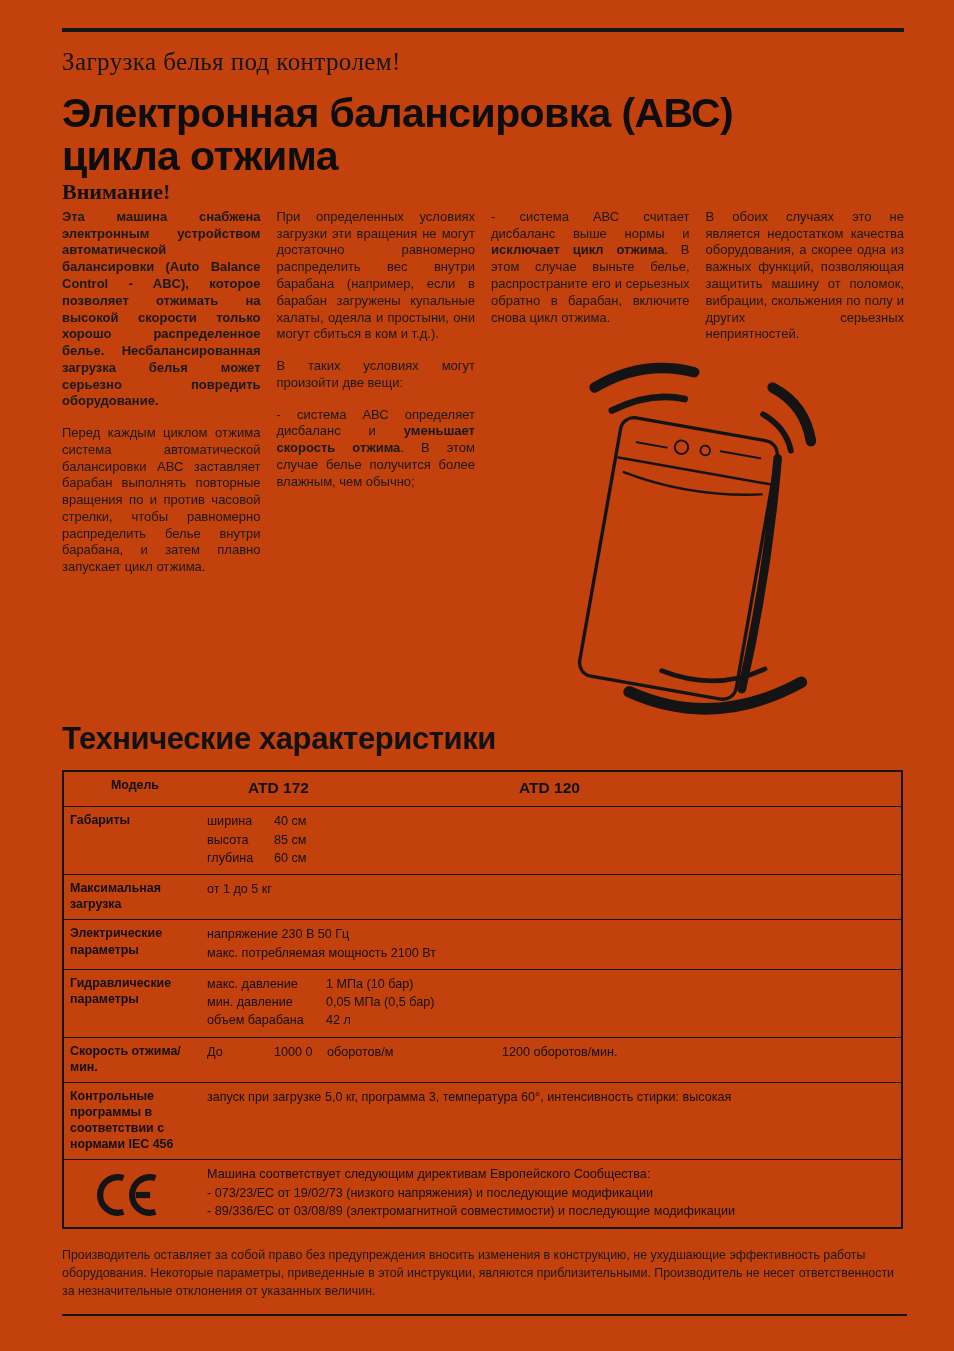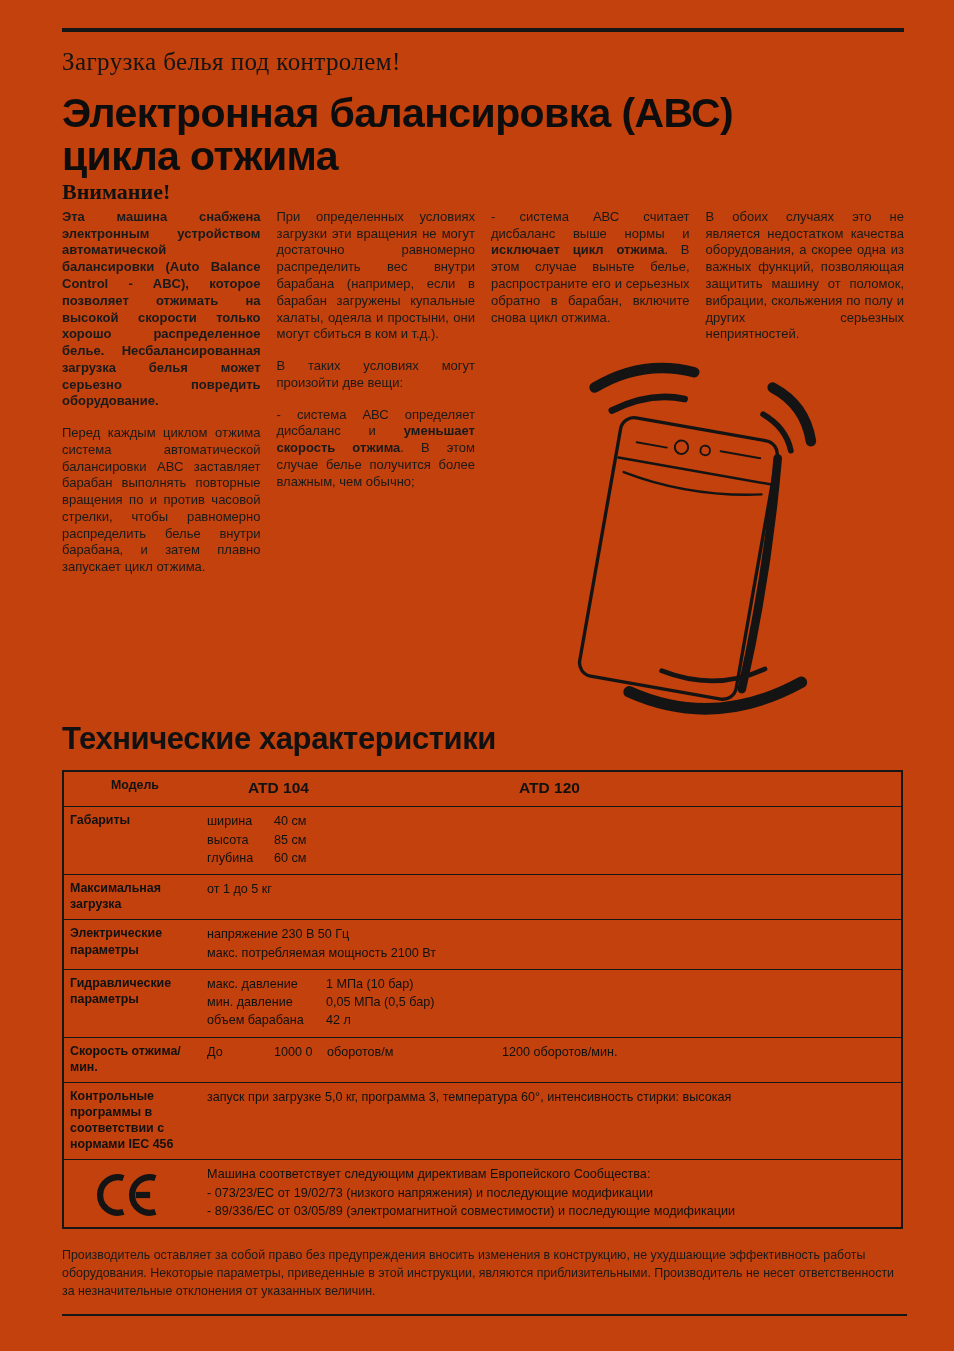--- a/index.html
+++ b/index.html
@@ -118,21 +118,21 @@
     </svg>
   </div>
 
   <h2 class="specs-heading">Технические характеристики</h2>
 
   <div class="spec-table">
 
     <div class="trow first model-row">
       <div class="tlabel">Модель</div>
       <div class="tcontent model-line">
-        <span class="mv1">ATD 104</span><span class="mv2">ATD 120</span>
+        <span class="mv1">ATD 172</span><span class="mv2">ATD 120</span>
       </div>
     </div>
 
     <div class="trow dim-row">
       <div class="tlabel">Габариты</div>
       <div class="tcontent">
         <div><span class="spec-name dim">ширина</span><span>40 см</span></div>
         <div><span class="spec-name dim">высота</span><span>85 см</span></div>
         <div><span class="spec-name dim">глубина</span><span>60 см</span></div>
       </div>
@@ -182,21 +182,21 @@
           <g fill="none" stroke="#141414" stroke-width="7">
             <path d="M33 8 A 20 20 0 1 0 33 46"></path>
             <path d="M69 8 A 20 20 0 1 0 69 46"></path>
             <path d="M47 27 L63 27"></path>
           </g>
         </svg>
       </div>
       <div class="tcontent">
         <div>Машина соответствует следующим директивам Европейского Сообщества:</div>
         <div>- 073/23/EC от 19/02/73 (низкого напряжения) и последующие модификации</div>
-        <div>- 89/336/EC от 03/05/89 (электромагнитной совместимости) и последующие модификации</div>
+        <div>- 89/336/EC от 03/08/89 (электромагнитной совместимости) и последующие модификации</div>
       </div>
     </div>
 
   </div>
 
   <p class="disclaimer">Производитель оставляет за собой право без предупреждения вносить изменения в конструкцию, не ухудшающие эффективность работы оборудования. Некоторые параметры, приведенные в этой инструкции, являются приблизительными. Производитель не несет ответственности за незначительные отклонения от указанных величин.</p>
 
   <div class="bottom-rule"></div>
 
 </div>

